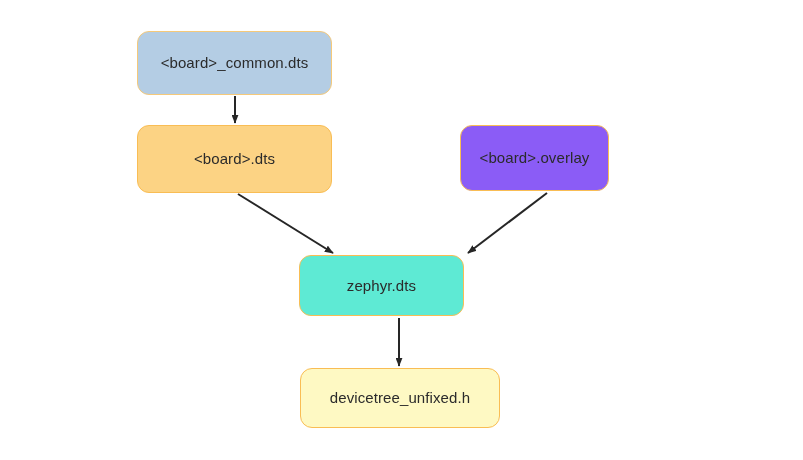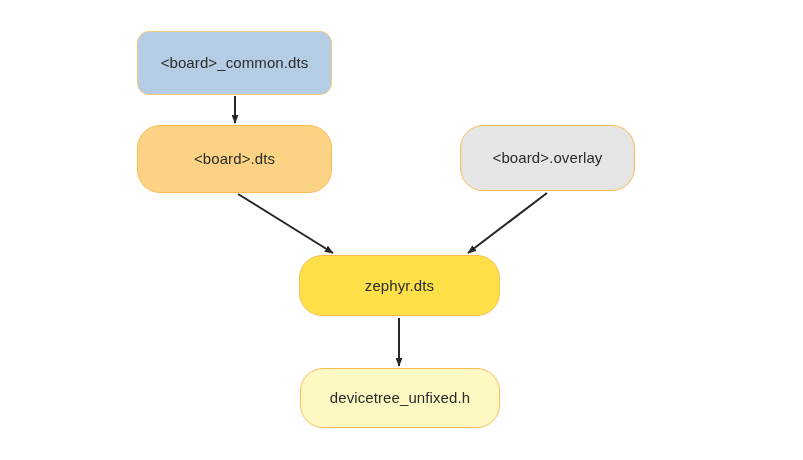--- a/index.html
+++ b/index.html
@@ -54,21 +54,20 @@
     white-space: nowrap;
   }
 
   .node.blue {
     background: #b4cde4;
     border-color: #f5c97a;
   }
   .node.orange {
     background: #fcd384;
     border-color: #f9bd54;
-    border-radius: 23px;
   }
 </style>
 </head>
 <body style="background: rgb(255, 255, 255);">
 
 <div id="canvas">
 
   <svg id="edge-layer" width="803" height="460" viewBox="0 0 803 460" xmlns="http://www.w3.org/2000/svg">
     <defs>
       <marker id="arrowhead" markerWidth="9" markerHeight="7" refX="8.2" refY="3.5" orient="auto" markerUnits="userSpaceOnUse">
@@ -86,25 +85,25 @@
   </svg>
 
   <div class="node blue" id="node-0" style="left: 137px; top: 31px; width: 195px; height: 64px; background: rgb(180, 205, 228); border-color: rgb(245, 201, 122);">
     <span class="node-label" style="color: rgb(43, 43, 43);">&lt;board&gt;_common.dts</span>
   </div>
 
   <div class="node orange" id="node-1" style="left: 137px; top: 125px; width: 195px; height: 68px; background: rgb(252, 211, 132); border-color: rgb(249, 189, 84);">
     <span class="node-label" style="color: rgb(43, 43, 43);">&lt;board&gt;.dts</span>
   </div>
 
-  <div class="node orange" id="node-2" style="left: 460px; top: 125px; width: 175px; height: 66px; background: #e5e5e5; border-color: rgb(249, 189, 84);">
+  <div class="node orange" id="node-2" style="left: 460px; top: 125px; width: 149px; height: 66px; background: #8b5cf6; border-color: rgb(249, 189, 84);">
     <span class="node-label" style="color: rgb(43, 43, 43);">&lt;board&gt;.overlay</span>
   </div>
 
-  <div class="node orange" id="node-3" style="left: 299px; top: 255px; width: 201px; height: 61px; background: #fde047; border-color: rgb(249, 189, 84);">
+  <div class="node orange" id="node-3" style="left: 299px; top: 255px; width: 165px; height: 61px; background: #5eead4; border-color: rgb(249, 189, 84);">
     <span class="node-label" style="color: rgb(43, 43, 43);">zephyr.dts</span>
   </div>
 
   <div class="node orange" id="node-4" style="left: 300px; top: 368px; width: 200px; height: 60px; background: #fef9c3; border-color: rgb(249, 189, 84);">
     <span class="node-label" style="color: rgb(43, 43, 43);">devicetree_unfixed.h</span>
   </div>
 
 </div>
 
 </body></html>

